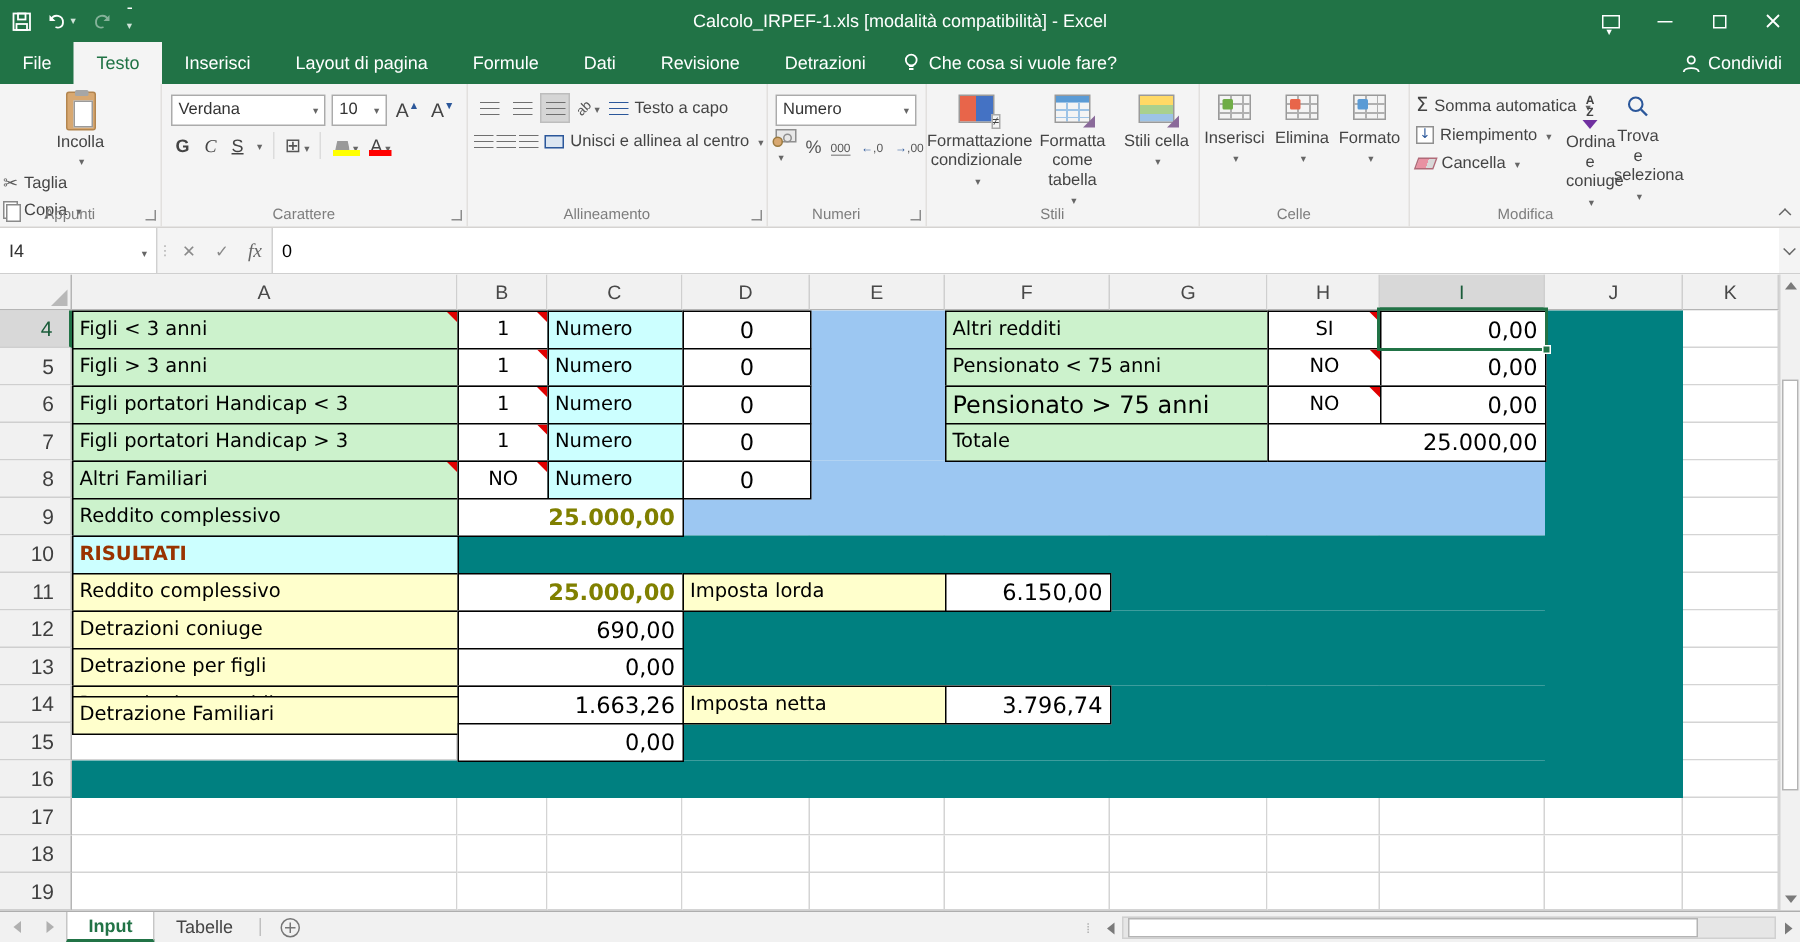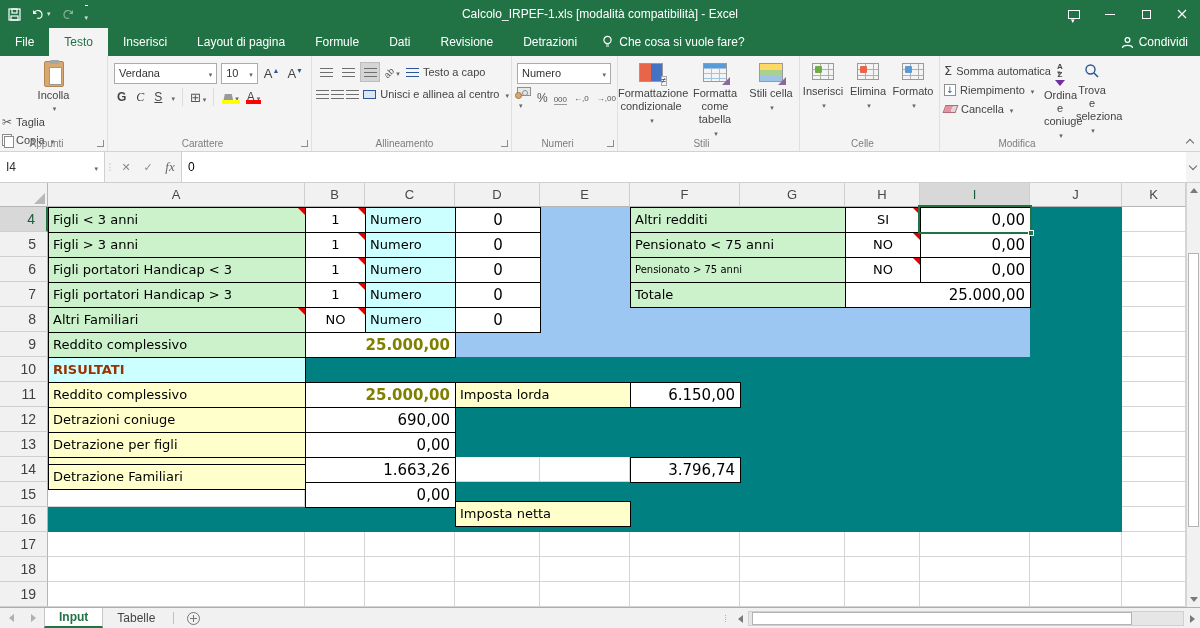--- a/index.html
+++ b/index.html
@@ -694,21 +694,21 @@
         <div class="cell" style="left: 305px; top: 49px; width: 61px; height: 26px; background: rgb(255, 255, 255); text-align: center; font-size: 13px; line-height: 24px; padding: 0px;"><span>1</span><span class="comment"></span></div>
         <div class="cell" style="left: 365px; top: 49px; width: 91px; height: 26px; background: rgb(204, 255, 255); text-align: left; font-size: 13px; line-height: 24px; padding: 0px 0px 0px 4px;"><span>Numero</span></div>
         <div class="cell" style="left: 455px; top: 49px; width: 86px; height: 26px; background: rgb(255, 255, 255); text-align: center; font-size: 15px; line-height: 24px; padding: 0px;"><span>0</span></div>
         <div class="cell" style="left: 630px; top: 49px; width: 216px; height: 26px; background: rgb(204, 242, 204); text-align: left; font-size: 13px; line-height: 24px; padding: 0px 0px 0px 4px;"><span>Pensionato &lt; 75 anni</span></div>
         <div class="cell" style="left: 845px; top: 49px; width: 76px; height: 26px; background: rgb(255, 255, 255); text-align: center; font-size: 13px; line-height: 24px; padding: 0px;"><span>NO</span><span class="comment"></span></div>
         <div class="cell" style="left: 920px; top: 49px; width: 111px; height: 26px; background: rgb(255, 255, 255); text-align: right; font-size: 15px; line-height: 24px; padding: 0px 5px 0px 0px;"><span>0,00</span></div>
         <div class="cell" style="left: 48px; top: 74px; width: 258px; height: 26px; background: rgb(204, 242, 204); text-align: left; font-size: 13px; line-height: 24px; padding: 0px 0px 0px 4px;"><span>Figli portatori Handicap &lt; 3</span></div>
         <div class="cell" style="left: 305px; top: 74px; width: 61px; height: 26px; background: rgb(255, 255, 255); text-align: center; font-size: 13px; line-height: 24px; padding: 0px;"><span>1</span><span class="comment"></span></div>
         <div class="cell" style="left: 365px; top: 74px; width: 91px; height: 26px; background: rgb(204, 255, 255); text-align: left; font-size: 13px; line-height: 24px; padding: 0px 0px 0px 4px;"><span>Numero</span></div>
         <div class="cell" style="left: 455px; top: 74px; width: 86px; height: 26px; background: rgb(255, 255, 255); text-align: center; font-size: 15px; line-height: 24px; padding: 0px;"><span>0</span></div>
-        <div class="cell" style="left: 630px; top: 74px; width: 216px; height: 26px; background: rgb(204, 242, 204); text-align: left; font-size: 10px; line-height: 24px; padding: 0px 0px 0px 4px;"><span>Pensionato &gt; 75 anni</span></div>
+        <div class="cell" style="left: 630px; top: 74px; width: 216px; height: 26px; background: rgb(204, 242, 204); text-align: left; font-size: 16px; line-height: 24px; padding: 0px 0px 0px 4px;"><span>Pensionato &gt; 75 anni</span></div>
         <div class="cell" style="left: 845px; top: 74px; width: 76px; height: 26px; background: rgb(255, 255, 255); text-align: center; font-size: 13px; line-height: 24px; padding: 0px;"><span>NO</span><span class="comment"></span></div>
         <div class="cell" style="left: 920px; top: 74px; width: 111px; height: 26px; background: rgb(255, 255, 255); text-align: right; font-size: 15px; line-height: 24px; padding: 0px 5px 0px 0px;"><span>0,00</span></div>
         <div class="cell" style="left: 48px; top: 99px; width: 258px; height: 26px; background: rgb(204, 242, 204); text-align: left; font-size: 13px; line-height: 24px; padding: 0px 0px 0px 4px;"><span>Figli portatori Handicap &gt; 3</span></div>
         <div class="cell" style="left: 305px; top: 99px; width: 61px; height: 26px; background: rgb(255, 255, 255); text-align: center; font-size: 13px; line-height: 24px; padding: 0px;"><span>1</span><span class="comment"></span></div>
         <div class="cell" style="left: 365px; top: 99px; width: 91px; height: 26px; background: rgb(204, 255, 255); text-align: left; font-size: 13px; line-height: 24px; padding: 0px 0px 0px 4px;"><span>Numero</span></div>
         <div class="cell" style="left: 455px; top: 99px; width: 86px; height: 26px; background: rgb(255, 255, 255); text-align: center; font-size: 15px; line-height: 24px; padding: 0px;"><span>0</span></div>
         <div class="cell" style="left: 630px; top: 99px; width: 216px; height: 26px; background: rgb(204, 242, 204); text-align: left; font-size: 13px; line-height: 24px; padding: 0px 0px 0px 4px;"><span>Totale</span></div>
         <div class="cell" style="left: 845px; top: 99px; width: 186px; height: 26px; background: rgb(255, 255, 255); text-align: right; font-size: 15px; line-height: 24px; padding: 0px 5px 0px 0px;"><span>25.000,00</span></div>
         <div class="cell" style="left: 48px; top: 124px; width: 258px; height: 26px; background: rgb(204, 242, 204); text-align: left; font-size: 13px; line-height: 24px; padding: 0px 0px 0px 4px;"><span>Altri Familiari</span><span class="comment"></span></div>
         <div class="cell" style="left: 305px; top: 124px; width: 61px; height: 26px; background: rgb(255, 255, 255); text-align: center; font-size: 13px; line-height: 24px; padding: 0px;"><span>NO</span><span class="comment"></span></div>
@@ -720,21 +720,21 @@
         <div class="cell" style="left: 48px; top: 199px; width: 258px; height: 26px; background: rgb(255, 255, 204); text-align: left; font-size: 13px; line-height: 24px; padding: 0px 0px 0px 4px;"><span>Reddito complessivo</span></div>
         <div class="cell" style="left: 305px; top: 199px; width: 151px; height: 26px; background: rgb(255, 255, 255); text-align: right; font-size: 15px; line-height: 24px; font-weight: bold; color: rgb(128, 128, 0); padding: 0px 5px 0px 0px;"><span>25.000,00</span></div>
         <div class="cell" style="left: 455px; top: 199px; width: 180px; height: 26px; background: rgb(255, 255, 204); text-align: left; font-size: 13px; line-height: 24px; padding: 0px 0px 0px 4px;"><span>Imposta lorda</span></div>
         <div class="cell" style="left: 630px; top: 199px; width: 111px; height: 26px; background: rgb(255, 255, 255); text-align: right; font-size: 15px; line-height: 24px; padding: 0px 5px 0px 0px;"><span>6.150,00</span></div>
         <div class="cell" style="left: 48px; top: 224px; width: 258px; height: 26px; background: rgb(255, 255, 204); text-align: left; font-size: 13px; line-height: 24px; padding: 0px 0px 0px 4px;"><span>Detrazioni coniuge</span></div>
         <div class="cell" style="left: 305px; top: 224px; width: 151px; height: 26px; background: rgb(255, 255, 255); text-align: right; font-size: 15px; line-height: 24px; padding: 0px 5px 0px 0px;"><span>690,00</span></div>
         <div class="cell" style="left: 48px; top: 249px; width: 258px; height: 26px; background: rgb(255, 255, 204); text-align: left; font-size: 13px; line-height: 24px; padding: 0px 0px 0px 4px;"><span>Detrazione per figli</span></div>
         <div class="cell" style="left: 305px; top: 249px; width: 151px; height: 26px; background: rgb(255, 255, 255); text-align: right; font-size: 15px; line-height: 24px; padding: 0px 5px 0px 0px;"><span>0,00</span></div>
         <div class="cell" style="left: 48px; top: 274px; width: 258px; height: 26px; background: rgb(255, 255, 204); text-align: left; font-size: 13px; line-height: 24px; padding: 0px 0px 0px 4px;"><span>Detrazioni per reddito</span></div>
         <div class="cell" style="left: 305px; top: 274px; width: 151px; height: 26px; background: rgb(255, 255, 255); text-align: right; font-size: 15px; line-height: 24px; padding: 0px 5px 0px 0px;"><span>1.663,26</span></div>
-        <div class="cell" style="left: 455px; top: 274px; width: 176px; height: 26px; background: rgb(255, 255, 204); text-align: left; font-size: 13px; line-height: 24px; padding: 0px 0px 0px 4px; margin-top: 44px;"><span>Imposta netta</span></div>
+        <div class="cell" style="left: 455px; top: 274px; width: 176px; height: 26px; background: rgb(255, 255, 204); text-align: left; font-size: 13px; line-height: 24px; padding: 0px 0px 0px 4px;"><span>Imposta netta</span></div>
         <div class="cell" style="left: 630px; top: 274px; width: 111px; height: 26px; background: rgb(255, 255, 255); text-align: right; font-size: 15px; line-height: 24px; padding: 0px 5px 0px 0px;"><span>3.796,74</span></div>
         <div class="cell" style="left: 48px; top: 281px; width: 258px; height: 26px; background: rgb(255, 255, 204); text-align: left; font-size: 13px; line-height: 24px; padding: 0px 0px 0px 4px;"><span>Detrazione Familiari</span></div>
         <div class="cell" style="left: 305px; top: 299px; width: 151px; height: 26px; background: rgb(255, 255, 255); text-align: right; font-size: 15px; line-height: 24px; padding: 0px 5px 0px 0px;"><span>0,00</span></div>
         <div class="active-ov" style="left: 918px; top: 22px; width: 114px; height: 29px;">
           <span class="handle"></span>
         </div>
       </div>
     <div class="vscroll">
       <span class="up">
           <span class="tri-up"></span>

